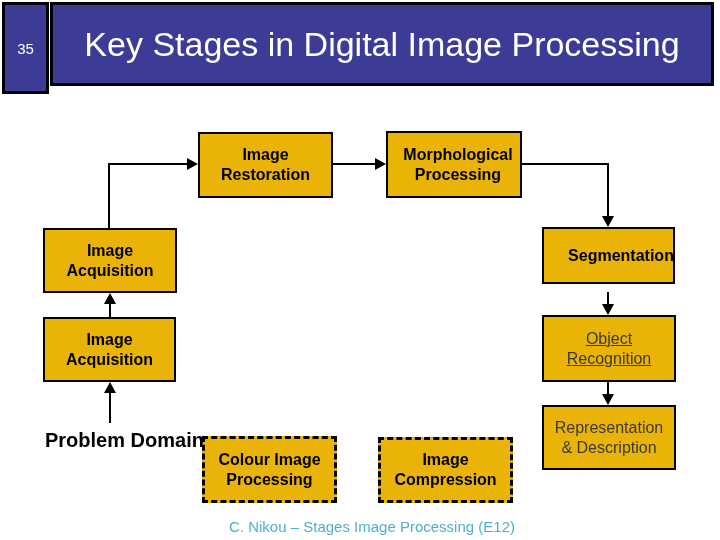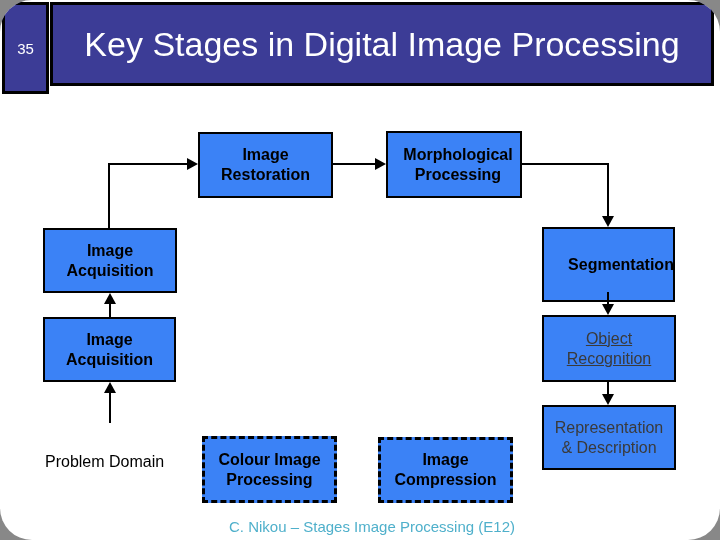--- a/index.html
+++ b/index.html
@@ -1,41 +1,41 @@
 <!DOCTYPE html>
 <html style="--header-bg: #3C3C96; --header-text: #FFFFFF; --footer-text: #4FB0CB; --line: #000000;"><head>
 <meta charset="utf-8">
 <style>
   :root{
     --header-bg:#3C3C96; --header-text:#FFFFFF; --footer-text:#4FB0CB; --line:#000000;
   }
   *{margin:0;padding:0;box-sizing:border-box;}
   body{background:#888;font-family:"Liberation Sans","DejaVu Sans",sans-serif;}
-  .slide{position:relative;width:720px;height:540px;background:#FFFFFF;overflow:hidden;border-radius:32px;}
+  .slide{position:relative;width:720px;height:540px;background:#FFFFFF;overflow:hidden;}
 
   
   .numbox{position:absolute;left:2px;top:2px;width:47px;height:92px;
     background:var(--header-bg);border:3px solid var(--line);
     display:flex;align-items:center;justify-content:center;
     color:var(--header-text);font-size:15px;}
   .titlebox{position:absolute;left:50px;top:2px;width:664px;height:84px;
     background:var(--header-bg);border:3px solid var(--line);
     display:flex;align-items:center;justify-content:center;
     color:var(--header-text);font-size:34px;white-space:nowrap;}
 
   
-  .node{position:absolute;background:#3b82f6;border:2px solid var(--line);
+  .node{position:absolute;background:#eab308;border:2px solid var(--line);
     display:flex;flex-direction:column;align-items:center;justify-content:center;
     text-align:center;font-size:16px;line-height:20px;color:#000;}
   .node.bold{font-weight:bold;}
   .node.muted{color:#3A3A3A;font-weight:normal;}
   .node.dashed{border:3px dashed var(--line);font-weight:bold;}
   .node span{display:block;}
 
-  .plain-label{position:absolute;font-size:16px;font-weight:normal;color:#000;white-space:nowrap;margin-top:24px;}
+  .plain-label{position:absolute;font-size:20px;font-weight:bold;color:#000;white-space:nowrap;}
 
   
   .hline,.vline{position:absolute;background:var(--line);}
   .hline{height:2px;}
   .vline{width:2px;}
   .arr{position:absolute;width:0;height:0;}
   .arr.right{border-top:6px solid transparent;border-bottom:6px solid transparent;border-left:11px solid var(--line);}
   .arr.down{border-left:6px solid transparent;border-right:6px solid transparent;border-top:11px solid var(--line);}
   .arr.up{border-left:6px solid transparent;border-right:6px solid transparent;border-bottom:11px solid var(--line);}
 
@@ -62,21 +62,21 @@
   <div class="node bold" style="left:386px;top:131px;width:136px;height:67px;padding-left:8px;">
     <span>Morphological</span>
     <span>Processing</span>
   </div>
 
   <div class="node bold" style="left:43px;top:228px;width:134px;height:65px;">
     <span>Image</span>
     <span>Acquisition</span>
   </div>
 
-  <div class="node bold" style="left:542px;top:227px;width:133px;height:75px;padding-left:25px;">
+  <div class="node bold" style="left:542px;top:227px;width:133px;height:57px;padding-left:25px;">
     <span>Segmentation</span>
     <span></span>
   </div>
 
   <div class="node bold" style="left:43px;top:317px;width:133px;height:65px;">
     <span>Image</span>
     <span>Acquisition</span>
   </div>
 
   <div class="node muted" style="left:542px;top:315px;width:134px;height:67px;text-decoration:underline;">

